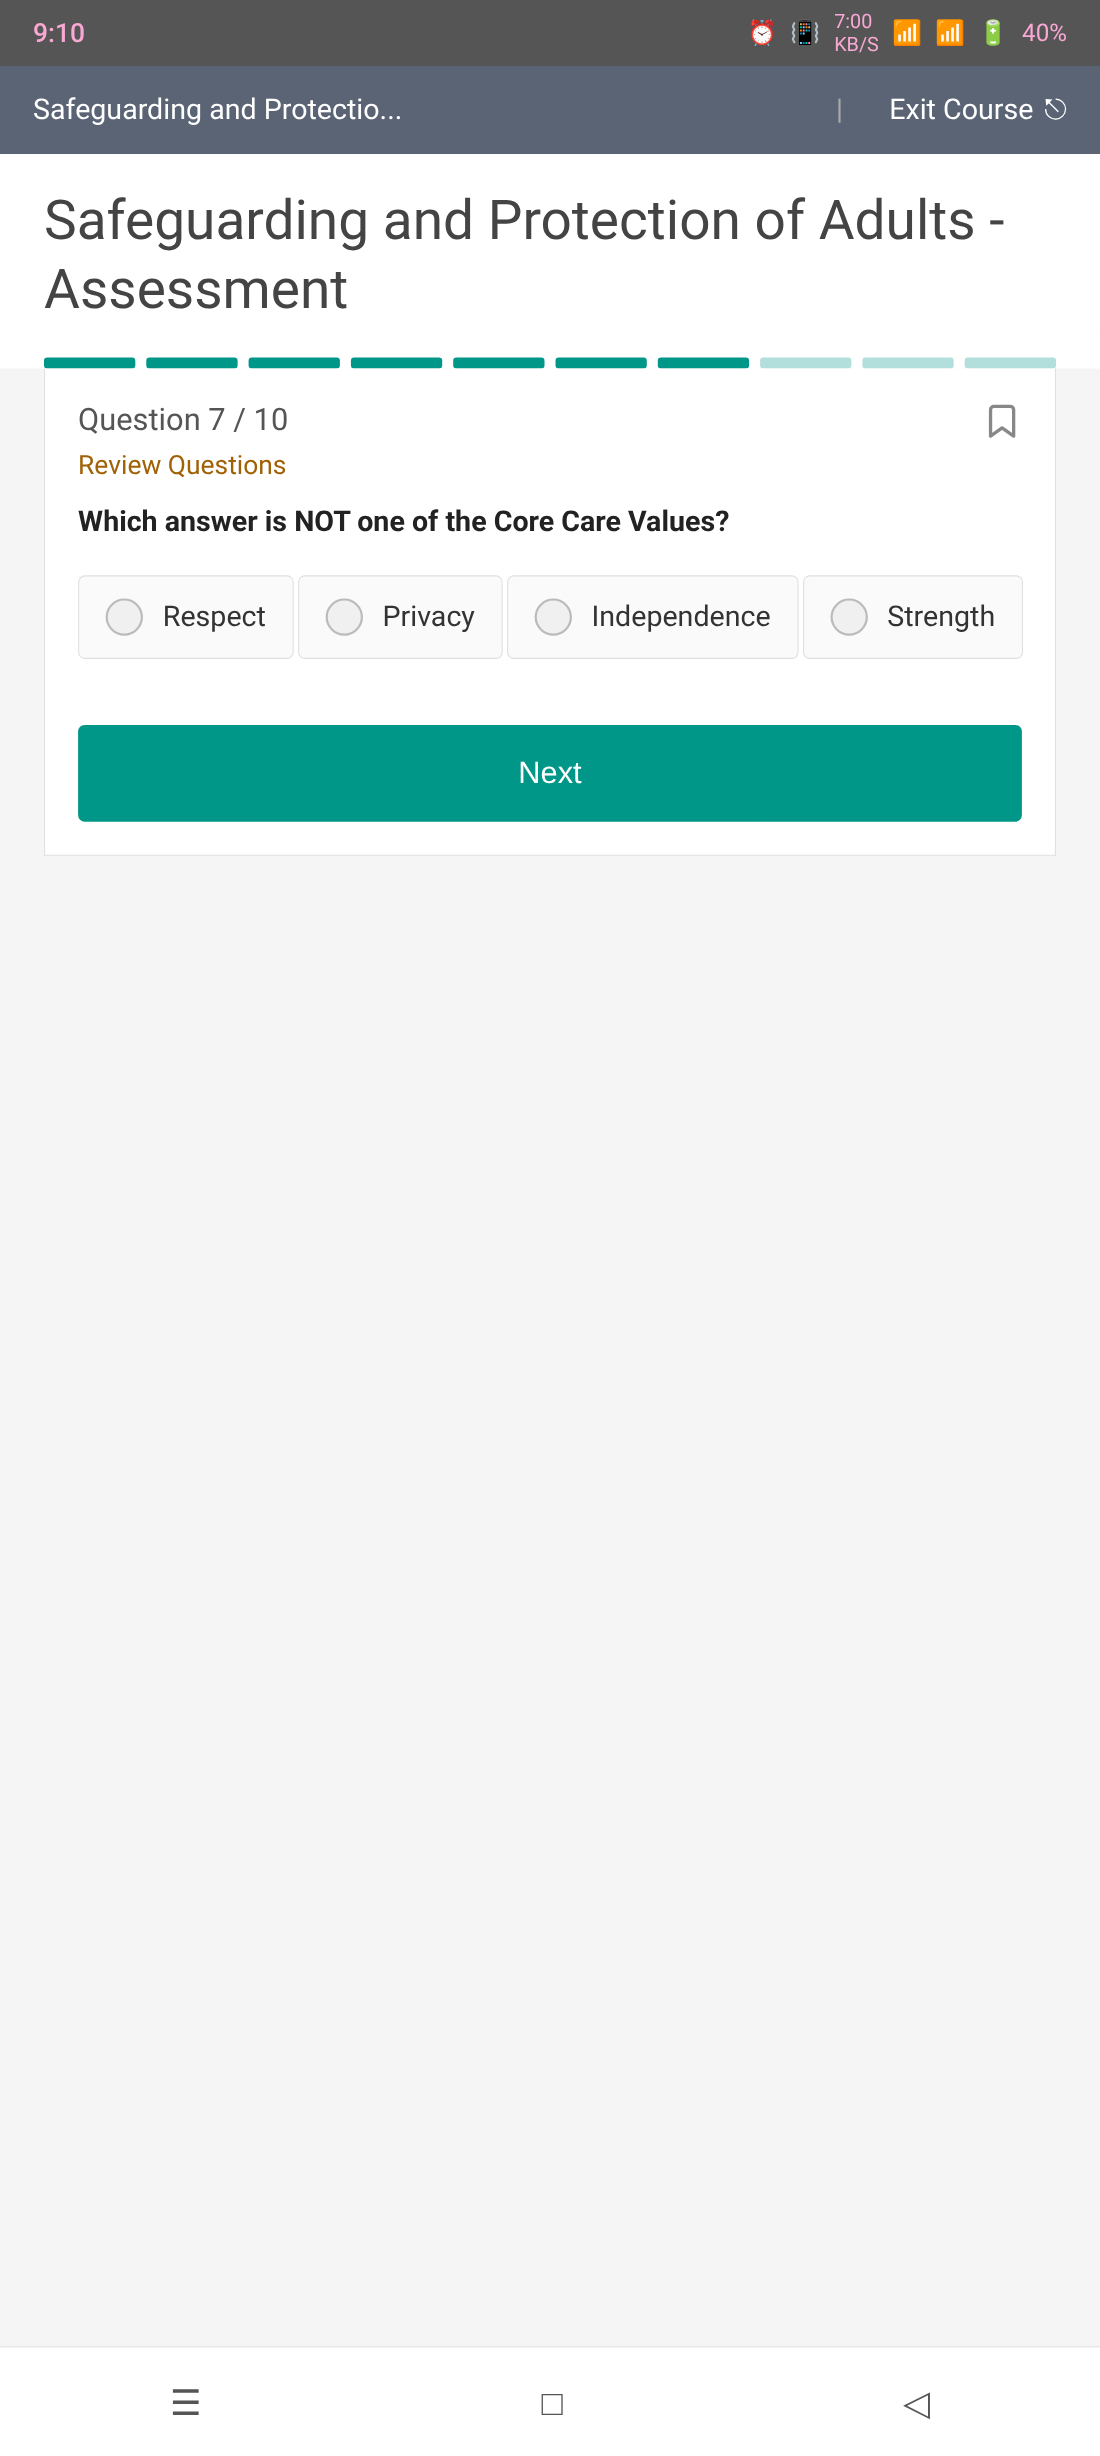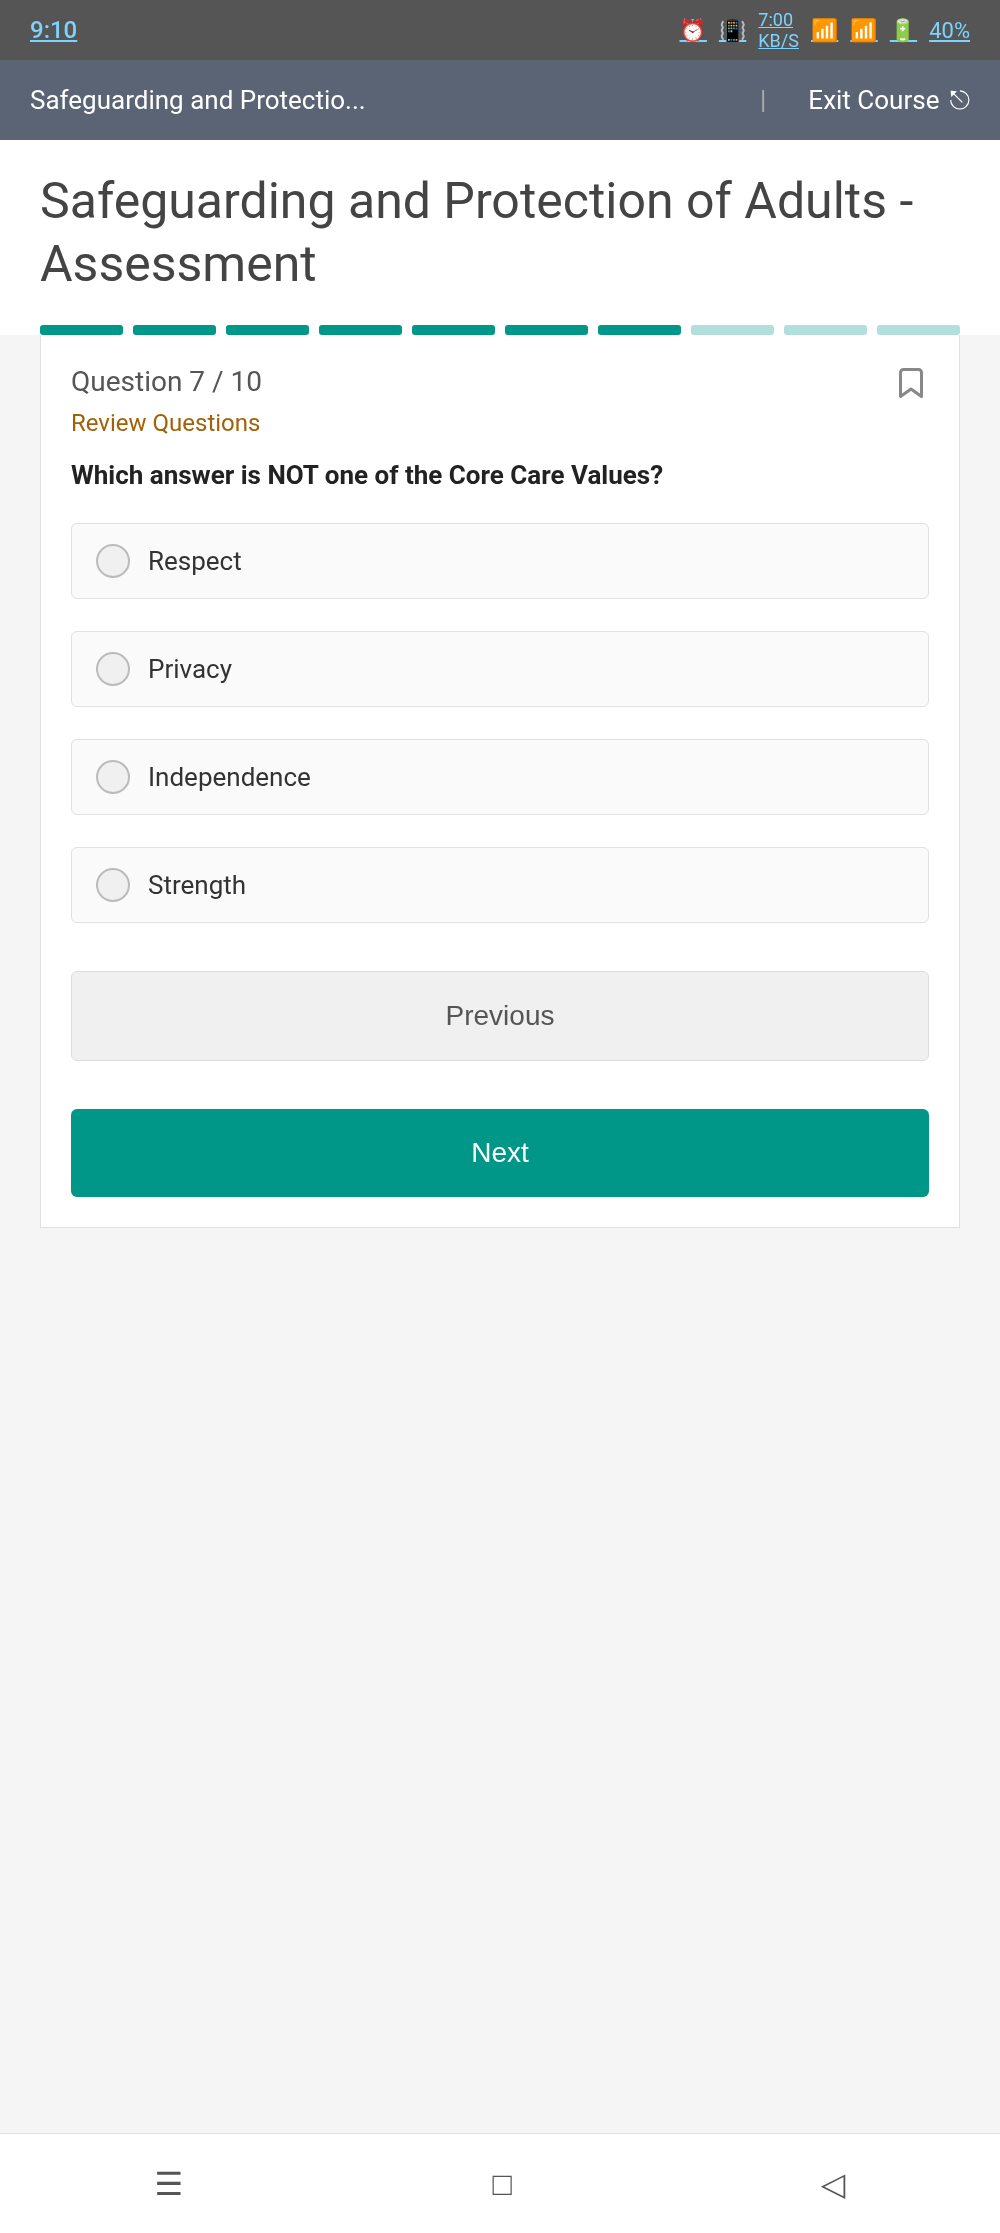--- a/index.html
+++ b/index.html
@@ -10,28 +10,27 @@
       min-height: 2233px;
       background: #f5f5f5;
       font-family: 'Roboto', Arial, sans-serif;
       display: flex;
       flex-direction: column;
     }
 
     
     .status-bar {
       background: #555;
-      color: #7dd3fc;
+      color: #f9a8d4;
       height: 60px;
       display: flex;
       align-items: center;
       justify-content: space-between;
       padding: 0 30px;
       font-size: 22px;
-      text-decoration: underline;
     }
     .status-left {
       font-weight: 500;
       font-size: 24px;
     }
     .status-right {
       display: flex;
       align-items: center;
       gap: 12px;
       font-size: 22px;
@@ -126,23 +125,23 @@
       font-size: 26px;
       font-weight: 700;
       color: #222;
       margin-bottom: 30px;
       line-height: 1.4;
     }
 
     
     .answer-options {
       display: flex;
-      flex-direction: column;
-      gap: 32px;
-      margin-bottom: 48px;
+      flex-direction: row;
+      gap: 4px;
+      margin-bottom: 28px;
     }
     .answer-option {
       display: flex;
       align-items: center;
       gap: 18px;
       border: 1.5px solid #e0e0e0;
       border-radius: 6px;
       padding: 20px 24px;
       cursor: pointer;
       background: #fafafa;
@@ -281,21 +280,20 @@
         <div class="radio-circle"></div>
         <span class="answer-label">Independence</span>
       </div>
       <div class="answer-option">
         <div class="radio-circle"></div>
         <span class="answer-label">Strength</span>
       </div>
     </div>
 
   <div class="nav-buttons">
-    <button class="btn-previous">Previous</button>
     <button class="btn-next">Next</button>
   </div>
 </div>
 
 <div class="spacer"></div>
 
 <div class="bottom-nav">
   <div class="bottom-nav-icon">
     <span>☰</span>
   </div>

